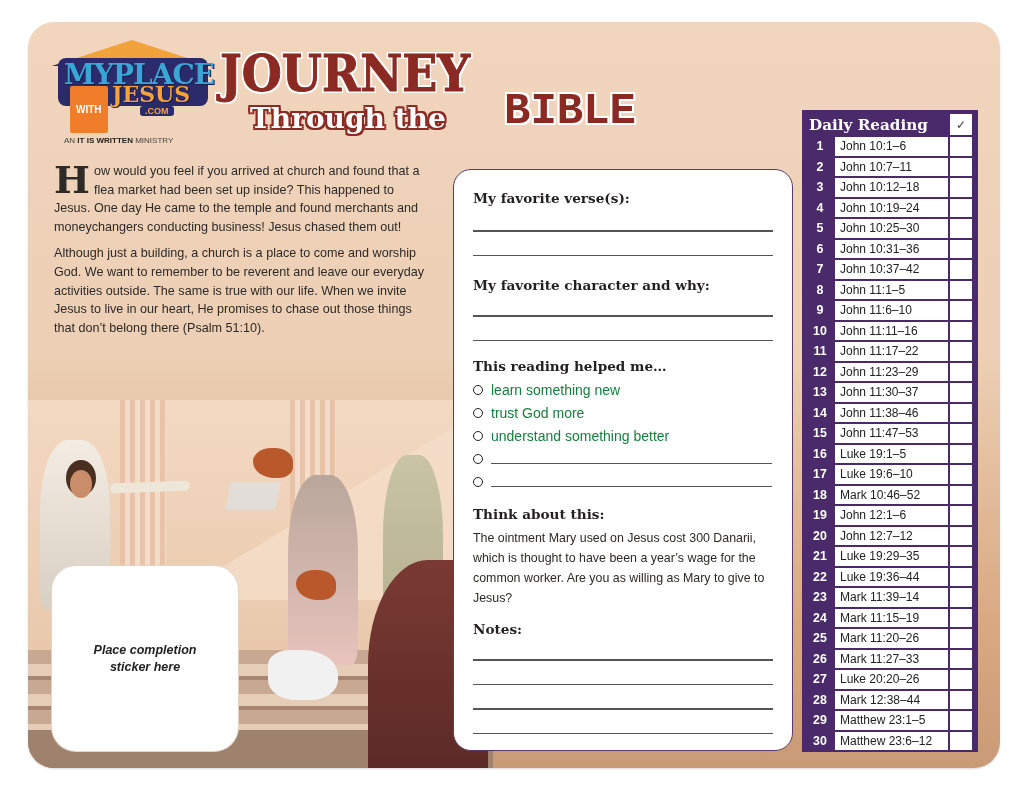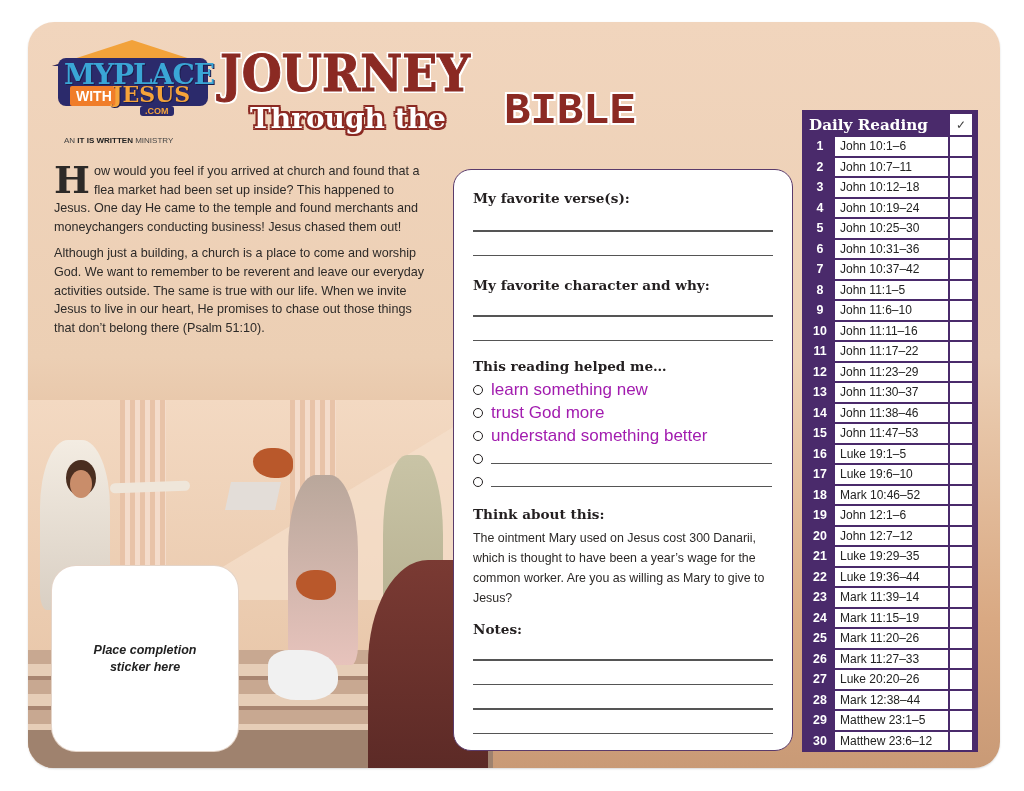--- a/index.html
+++ b/index.html
@@ -23,22 +23,22 @@
   }
   .logo-main {
     position: absolute; left: 10px; top: 22px; width: 150px; height: 48px;
     background: #2b2a6b; border-radius: 8px;
   }
   .logo-myplace {
     position: absolute; left: 16px; top: 22px; font-family: "DejaVu Serif", serif; font-weight: bold;
     font-size: 28px; color: #3aa6d6; letter-spacing: -1px; text-shadow: 1px 1px 0 #1d1c4c;
   }
   .logo-with {
-    position: absolute; left: 22px; top: 50px; background: #f07d2a; color: #fff; font-size: 14px;
-    font-weight: bold; padding: 2px 6px; border-radius: 2px;
+    position: absolute; left: 22px; top: 50px; background: #f07d2a; color: #fff; font-size: 10px;
+    font-weight: bold; padding: 18px 6px; border-radius: 2px;
   }
   .logo-jesus {
     position: absolute; left: 64px; top: 45px; font-family: "DejaVu Serif", serif; font-weight: bold;
     font-size: 22px; color: #f5a33a; text-shadow: 1px 1px 0 #1d1c4c;
   }
   .logo-com {
     position: absolute; left: 92px; top: 70px; font-size: 9px; font-weight: bold; color: #f5a33a;
     background: #2b2a6b; padding: 0 5px; border-radius: 3px;
   }
   .logo-tagline {
@@ -100,21 +100,21 @@
   }
   .sticker span { font-style: italic; font-weight: bold; font-size: 12.5px; color: #222; line-height: 17px; width: 110px; }
 
   
   .card {
     position: absolute; left: 425px; top: 147px; width: 340px; height: 582px; background: #fff;
     border-radius: 18px; border: 1.5px solid #5a3b6b; padding: 18px 20px 0 19px;
   }
   .h { font-family: "DejaVu Serif", serif; font-weight: bold; font-size: 13.6px; color: #231f20; }
   .line { height: 1.5px; background: #555; width: 300px; }
-  .opt { display: flex; align-items: center; font-size: 17px; color: #a21caf; height: 23px; }
+  .opt { display: flex; align-items: center; font-size: 14px; color: #15803d; height: 23px; }
   .radio { width: 10px; height: 10px; border: 1.8px solid #231f20; border-radius: 50%; margin-right: 8px; flex: none; }
   .opt .blank { flex: 1; height: 1.5px; background: #555; margin-top: 10px; max-width: 283px; }
   .think { font-size: 12.4px; line-height: 20px; color: #2d2a28; width: 305px; }
 
   
   .reading {
     position: absolute; left: 774px; top: 88px; width: 176px; height: 642px; background: #4a2a6b;
     padding: 3px 3px;
   }
   .reading-head { display: flex; height: 23px; align-items: center; }

